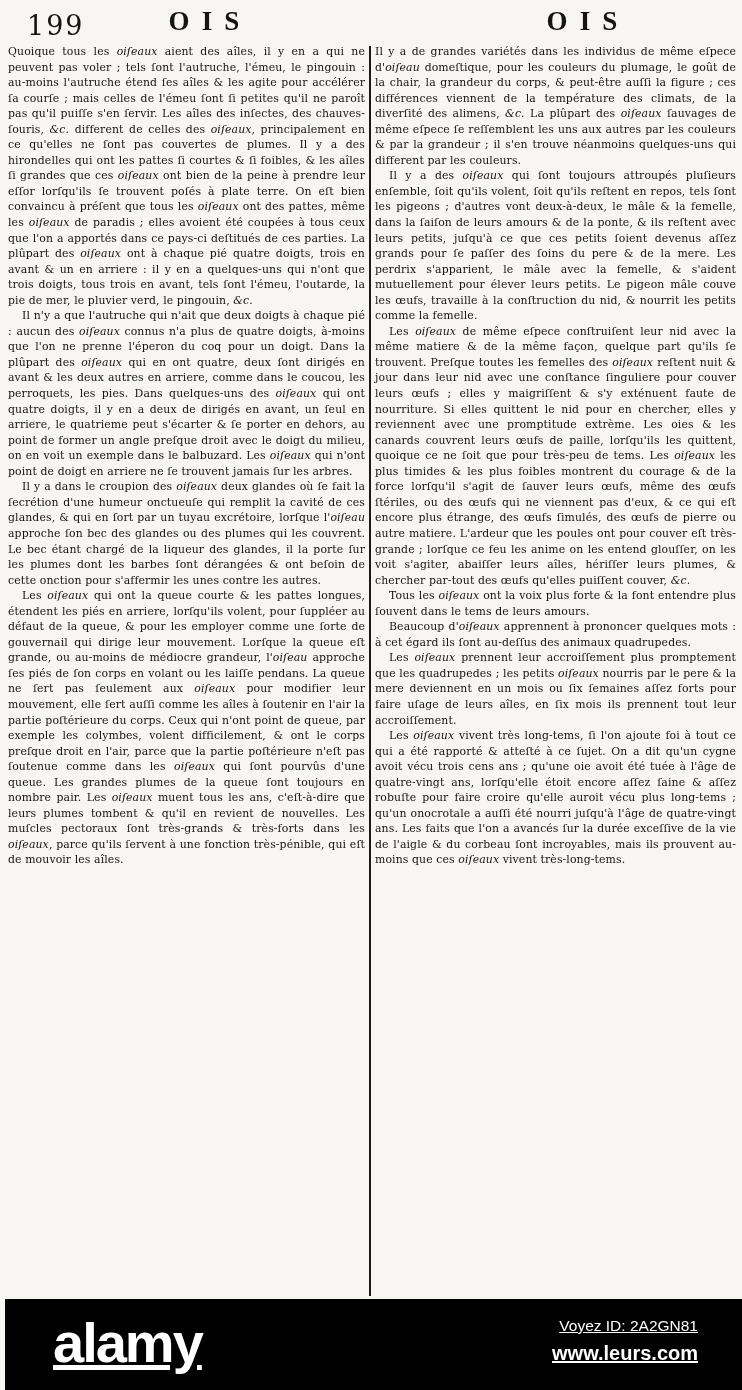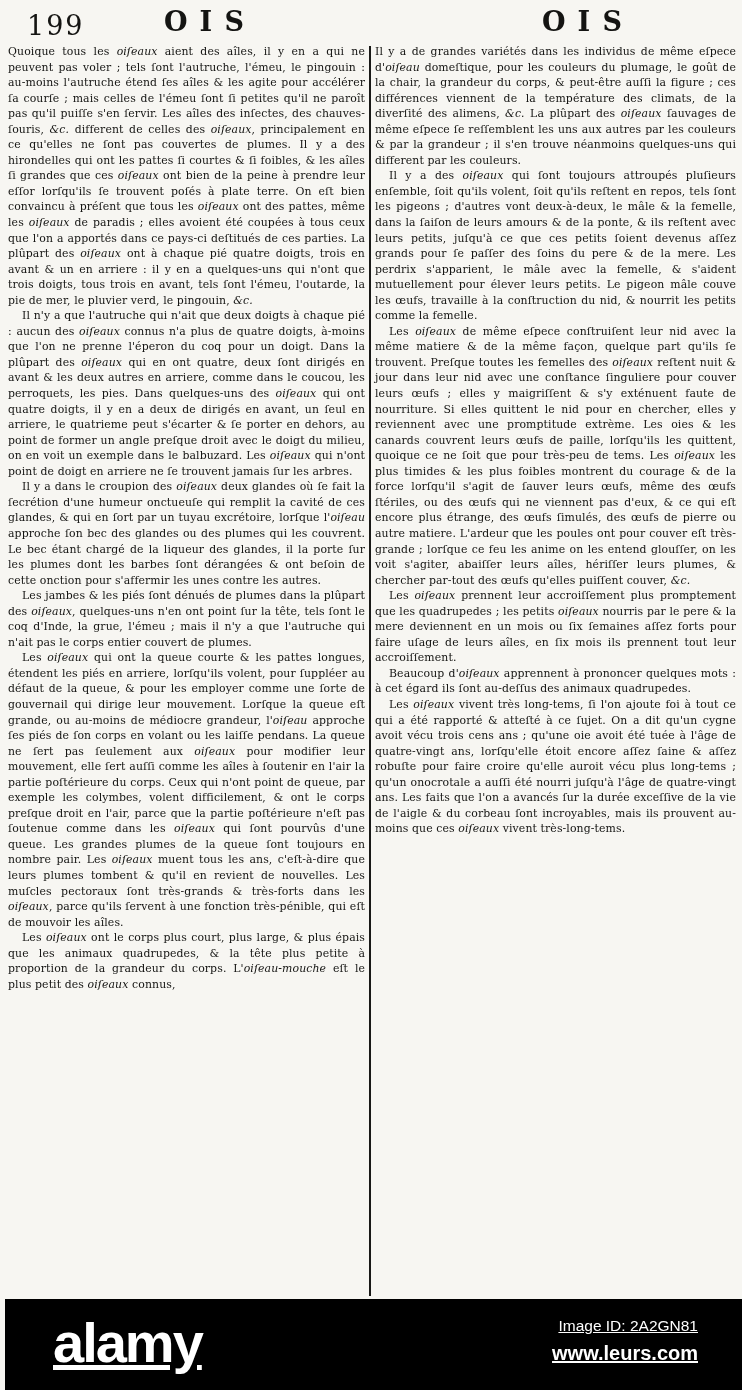--- a/index.html
+++ b/index.html
@@ -24,20 +24,21 @@
     left: 27px; top: 6px;
     font-size: 27px;
     letter-spacing: 2px;
   }
   .running-head {
     position: absolute;
     top: 2px;
     font-size: 27px;
     font-weight: 700;
     letter-spacing: 0.45em;
+    font-family: Liberation Serif, serif;
   }
   .running-head.left  { left: 150px; width: 120px; text-align: center; }
   .running-head.right { left: 528px; width: 120px; text-align: center; }
 
   .columns {
     position: absolute;
     top: 44px; left: 8px;
     width: 732px; height: 1252px;
     display: flex;
     overflow: hidden;
@@ -101,34 +102,33 @@
   <span class="page-number">199</span>
   <span class="running-head left">OIS</span>
   <span class="running-head right">OIS</span>
 </div>
 
 <div class="columns">
   <div class="col left">
       <p>Quoique tous les <i>oiſeaux</i> aient des aîles, il y en a qui ne peuvent pas voler ; tels ſont l'autruche, l'émeu, le pingouin : au-moins l'autruche étend ſes aîles &amp; les agite pour accélérer ſa courſe ; mais celles de l'émeu ſont ſi petites qu'il ne paroît pas qu'il puiſſe s'en ſervir. Les aîles des inſectes, des chauves-ſouris, <i>&amp;c.</i> different de celles des <i>oiſeaux</i>, principalement en ce qu'elles ne ſont pas couvertes de plumes. Il y a des hirondelles qui ont les pattes ſi courtes &amp; ſi foibles, &amp; les aîles ſi grandes que ces <i>oiſeaux</i> ont bien de la peine à prendre leur eſſor lorſqu'ils ſe trouvent poſés à plate terre. On eſt bien convaincu à préſent que tous les <i>oiſeaux</i> ont des pattes, même les <i>oiſeaux</i> de paradis ; elles avoient été coupées à tous ceux que l'on a apportés dans ce pays-ci deſtitués de ces parties. La plûpart des <i>oiſeaux</i> ont à chaque pié quatre doigts, trois en avant &amp; un en arriere : il y en a quelques-uns qui n'ont que trois doigts, tous trois en avant, tels ſont l'émeu, l'outarde, la pie de mer, le pluvier verd, le pingouin, <i>&amp;c.</i></p>
       <p>Il n'y a que l'autruche qui n'ait que deux doigts à chaque pié : aucun des <i>oiſeaux</i> connus n'a plus de quatre doigts, à-moins que l'on ne prenne l'éperon du coq pour un doigt. Dans la plûpart des <i>oiſeaux</i> qui en ont quatre, deux ſont dirigés en avant &amp; les deux autres en arriere, comme dans le coucou, les perroquets, les pies. Dans quelques-uns des <i>oiſeaux</i> qui ont quatre doigts, il y en a deux de dirigés en avant, un ſeul en arriere, le quatrieme peut s'écarter &amp; ſe porter en dehors, au point de former un angle preſque droit avec le doigt du milieu, on en voit un exemple dans le balbuzard. Les <i>oiſeaux</i> qui n'ont point de doigt en arriere ne ſe trouvent jamais ſur les arbres.</p>
       <p>Il y a dans le croupion des <i>oiſeaux</i> deux glandes où ſe fait la ſecrétion d'une humeur onctueuſe qui remplit la cavité de ces glandes, &amp; qui en ſort par un tuyau excrétoire, lorſque l'<i>oiſeau</i> approche ſon bec des glandes ou des plumes qui les couvrent. Le bec étant chargé de la liqueur des glandes, il la porte ſur les plumes dont les barbes ſont dérangées &amp; ont beſoin de cette onction pour s'affermir les unes contre les autres.</p>
-      <p>Les jambes &amp; les piés ſont dénués de plumes dans la plûpart des <i>oiſeaux</i>, quelques-uns n'en ont point ſur la tête, tels ſont le coq d'Inde, la grue, l'émeu ; mais il n'y a que l'autruche qui n'ait pas le corps entier couvert de plumes.</p>
       <p>Les <i>oiſeaux</i> qui ont la queue courte &amp; les pattes longues, étendent les piés en arriere, lorſqu'ils volent, pour ſuppléer au défaut de la queue, &amp; pour les employer comme une ſorte de gouvernail qui dirige leur mouvement. Lorſque la queue eſt grande, ou au-moins de médiocre grandeur, l'<i>oiſeau</i> approche ſes piés de ſon corps en volant ou les laiſſe pendans. La queue ne ſert pas ſeulement aux <i>oiſeaux</i> pour modifier leur mouvement, elle ſert auſſi comme les aîles à ſoutenir en l'air la partie poſtérieure du corps. Ceux qui n'ont point de queue, par exemple les colymbes, volent difficilement, &amp; ont le corps preſque droit en l'air, parce que la partie poſtérieure n'eſt pas ſoutenue comme dans les <i>oiſeaux</i> qui ſont pourvûs d'une queue. Les grandes plumes de la queue ſont toujours en nombre pair. Les <i>oiſeaux</i> muent tous les ans, c'eſt-à-dire que leurs plumes tombent &amp; qu'il en revient de nouvelles. Les muſcles pectoraux ſont très-grands &amp; très-forts dans les <i>oiſeaux</i>, parce qu'ils ſervent à une fonction très-pénible, qui eſt de mouvoir les aîles.</p>
-      <p>Les <i>oiſeaux</i> ont le corps plus court, plus large, &amp; plus épais que les animaux quadrupedes, &amp; la tête plus petite à proportion de la grandeur du corps. L'<i>oiſeau-mouche</i> eſt le plus petit des <i>oiſeaux</i> connus,</p>
     </div>
   <div class="col-divider"></div>
   <div class="col right">
       <p>Il y a de grandes variétés dans les individus de même eſpece d'<i>oiſeau</i> domeſtique, pour les couleurs du plumage, le goût de la chair, la grandeur du corps, &amp; peut-être auſſi la figure ; ces différences viennent de la température des climats, de la diverſité des alimens, <i>&amp;c.</i> La plûpart des <i>oiſeaux</i> ſauvages de même eſpece ſe reſſemblent les uns aux autres par les couleurs &amp; par la grandeur ; il s'en trouve néanmoins quelques-uns qui different par les couleurs.</p>
       <p>Il y a des <i>oiſeaux</i> qui ſont toujours attroupés pluſieurs enſemble, ſoit qu'ils volent, ſoit qu'ils reſtent en repos, tels ſont les pigeons ; d'autres vont deux-à-deux, le mâle &amp; la femelle, dans la ſaiſon de leurs amours &amp; de la ponte, &amp; ils reſtent avec leurs petits, juſqu'à ce que ces petits ſoient devenus aſſez grands pour ſe paſſer des ſoins du pere &amp; de la mere. Les perdrix s'apparient, le mâle avec la femelle, &amp; s'aident mutuellement pour élever leurs petits. Le pigeon mâle couve les œufs, travaille à la conſtruction du nid, &amp; nourrit les petits comme la femelle.</p>
       <p>Les <i>oiſeaux</i> de même eſpece conſtruiſent leur nid avec la même matiere &amp; de la même façon, quelque part qu'ils ſe trouvent. Preſque toutes les femelles des <i>oiſeaux</i> reſtent nuit &amp; jour dans leur nid avec une conſtance ſinguliere pour couver leurs œufs ; elles y maigriſſent &amp; s'y exténuent faute de nourriture. Si elles quittent le nid pour en chercher, elles y reviennent avec une promptitude extrème. Les oies &amp; les canards couvrent leurs œufs de paille, lorſqu'ils les quittent, quoique ce ne ſoit que pour très-peu de tems. Les <i>oiſeaux</i> les plus timides &amp; les plus foibles montrent du courage &amp; de la force lorſqu'il s'agit de ſauver leurs œufs, même des œufs ſtériles, ou des œufs qui ne viennent pas d'eux, &amp; ce qui eſt encore plus étrange, des œufs ſimulés, des œufs de pierre ou autre matiere. L'ardeur que les poules ont pour couver eſt très-grande ; lorſque ce feu les anime on les entend glouſſer, on les voit s'agiter, abaiſſer leurs aîles, hériſſer leurs plumes, &amp; chercher par-tout des œufs qu'elles puiſſent couver, <i>&amp;c.</i></p>
+      <p>Tous les <i>oiſeaux</i> ont la voix plus forte &amp; la font entendre plus ſouvent dans le tems de leurs amours.</p>
+      <p>Beaucoup d'<i>oiſeaux</i> apprennent à prononcer quelques mots : à cet égard ils ſont au-deſſus des animaux quadrupedes.</p>
       <p>Les <i>oiſeaux</i> prennent leur accroiſſement plus promptement que les quadrupedes ; les petits <i>oiſeaux</i> nourris par le pere &amp; la mere deviennent en un mois ou ſix ſemaines aſſez forts pour faire uſage de leurs aîles, en ſix mois ils prennent tout leur accroiſſement.</p>
-      <p>Beaucoup d'<i>oiſeaux</i> apprennent à prononcer quelques mots : à cet égard ils ſont au-deſſus des animaux quadrupedes.</p>
       <p>Les <i>oiſeaux</i> vivent très long-tems, ſi l'on ajoute foi à tout ce qui a été rapporté &amp; atteſté à ce ſujet. On a dit qu'un cygne avoit vécu trois cens ans ; qu'une oie avoit été tuée à l'âge de quatre-vingt ans, lorſqu'elle étoit encore aſſez ſaine &amp; aſſez robuſte pour faire croire qu'elle auroit vécu plus long-tems ; qu'un onocrotale a auſſi été nourri juſqu'à l'âge de quatre-vingt ans. Les faits que l'on a avancés ſur la durée exceſſive de la vie de l'aigle &amp; du corbeau ſont incroyables, mais ils prouvent au-moins que ces <i>oiſeaux</i> vivent très-long-tems.</p>
     </div>
 </div>
 
 <div class="watermark-bar" style="background: rgb(0, 0, 0); color: rgb(255, 255, 255);">
   <span class="alamy-logo">alamy</span>
   <div class="watermark-ids">
-    <div class="watermark-image-id">Image ID: 2A2GN81</div>
+    <div class="watermark-image-id">Voyez ID: 2A2GN81</div>
     <div class="watermark-url">www.leurs.com</div>
   </div>
 </div>
 
 </body></html>

